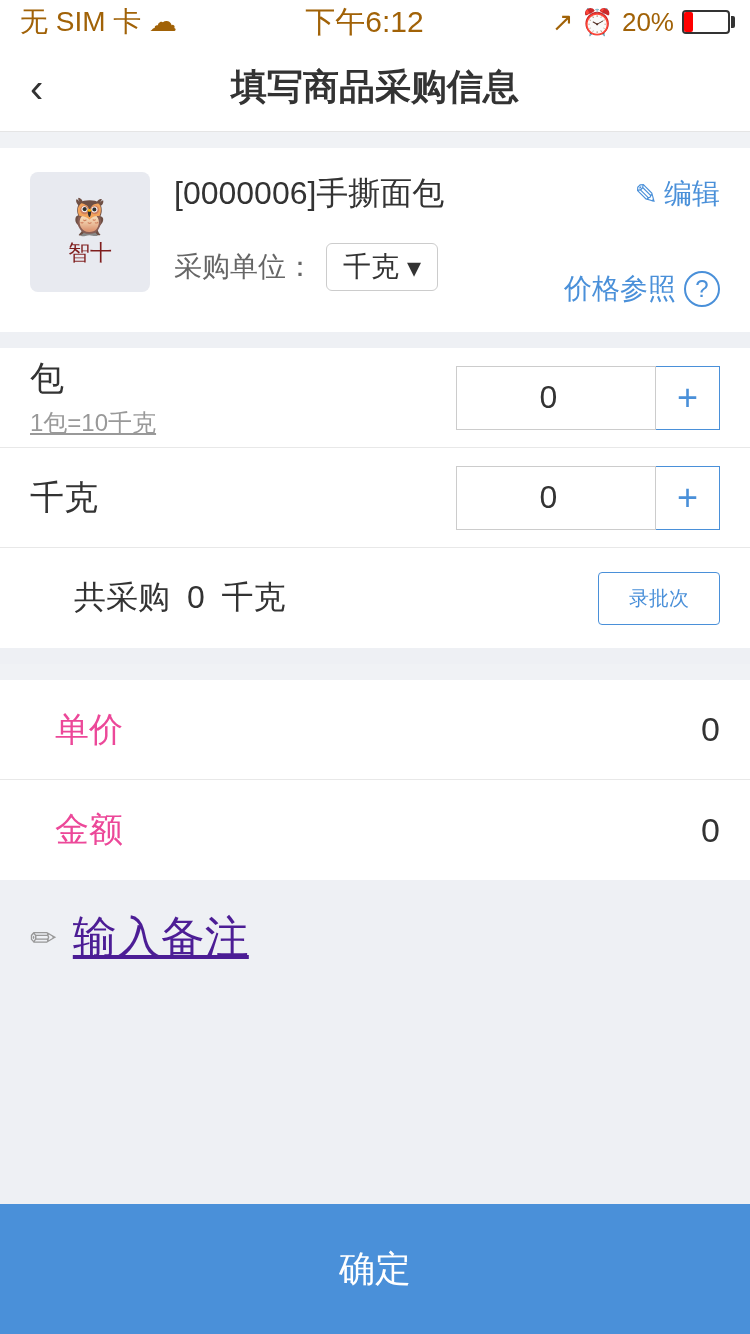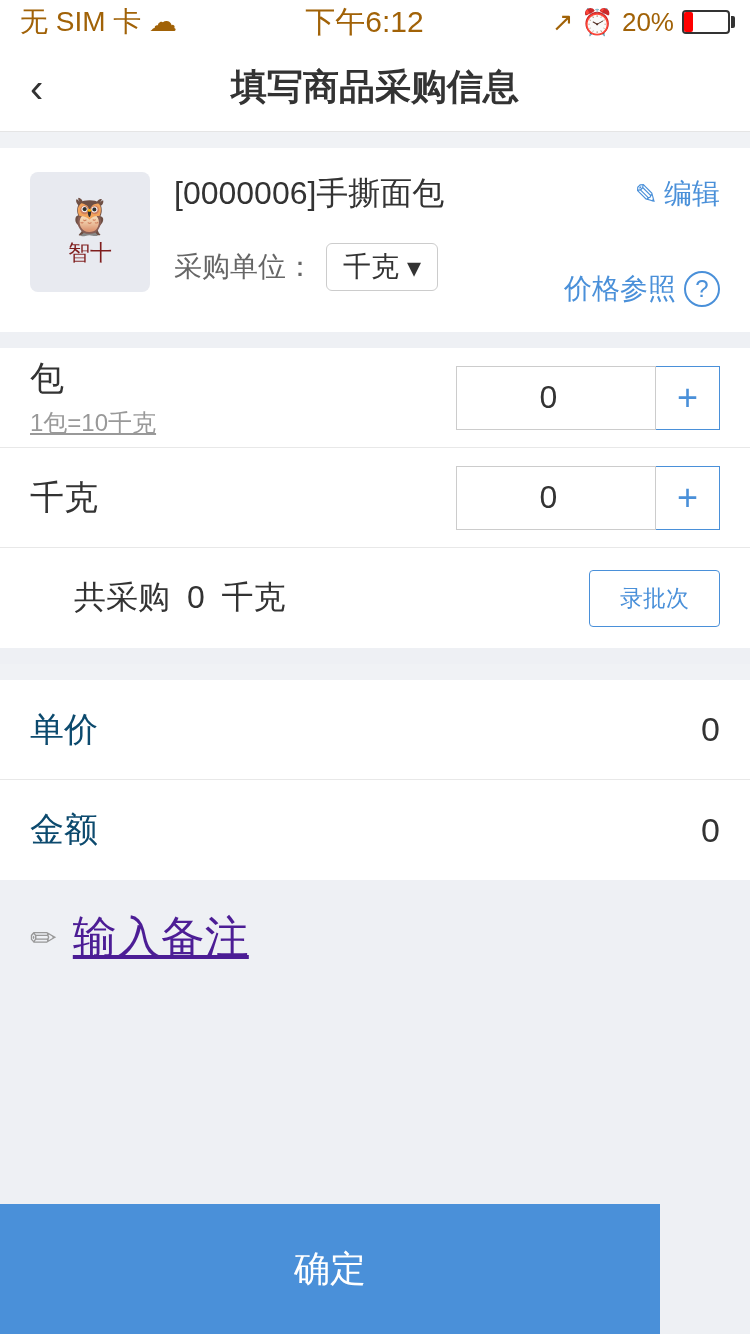--- a/index.html
+++ b/index.html
@@ -215,21 +215,21 @@
       margin-left: 44px;
     }
     .summary-text {
       font-size: 32px;
       color: #333;
     }
     .batch-btn {
       border: 1px solid #4a90d9;
       color: #4a90d9;
       background: #fff;
-      font-size: 23px;
+      font-size: 20px;
       padding: 12px 30px;
       border-radius: 4px;
       cursor: pointer;
     }
 
     
     .price-section {
       background: #fff;
       margin-top: 16px;
     }
@@ -239,21 +239,22 @@
       justify-content: space-between;
       padding: 0 30px;
       height: 100px;
       border-bottom: 1px solid #e8e8e8;
     }
     .price-row:last-child {
       border-bottom: none;
     }
     .price-label {
       font-size: 34px;
-      color: #0c4a6e;
+      color: #ec4899;
+      margin-left: 25px;
     }
     .price-value {
       font-size: 34px;
       color: #333;
     }
 
     
     .notes-section {
       background: #eef0f4;
       margin-top: 0;
@@ -271,21 +272,21 @@
       font-size: 44px;
       color: #4c1d95;
       text-decoration: underline;
     }
 
     
     .confirm-btn-wrapper {
       position: fixed;
       bottom: 0;
       left: 0;
-      width: 660px;
+      width: 750px;
       padding: 20px 0;
       background: #4a90d9;
     }
     .confirm-btn {
       width: 100%;
       height: 90px;
       background: #4a90d9;
       border: none;
       color: #fff;
       font-size: 36px;

